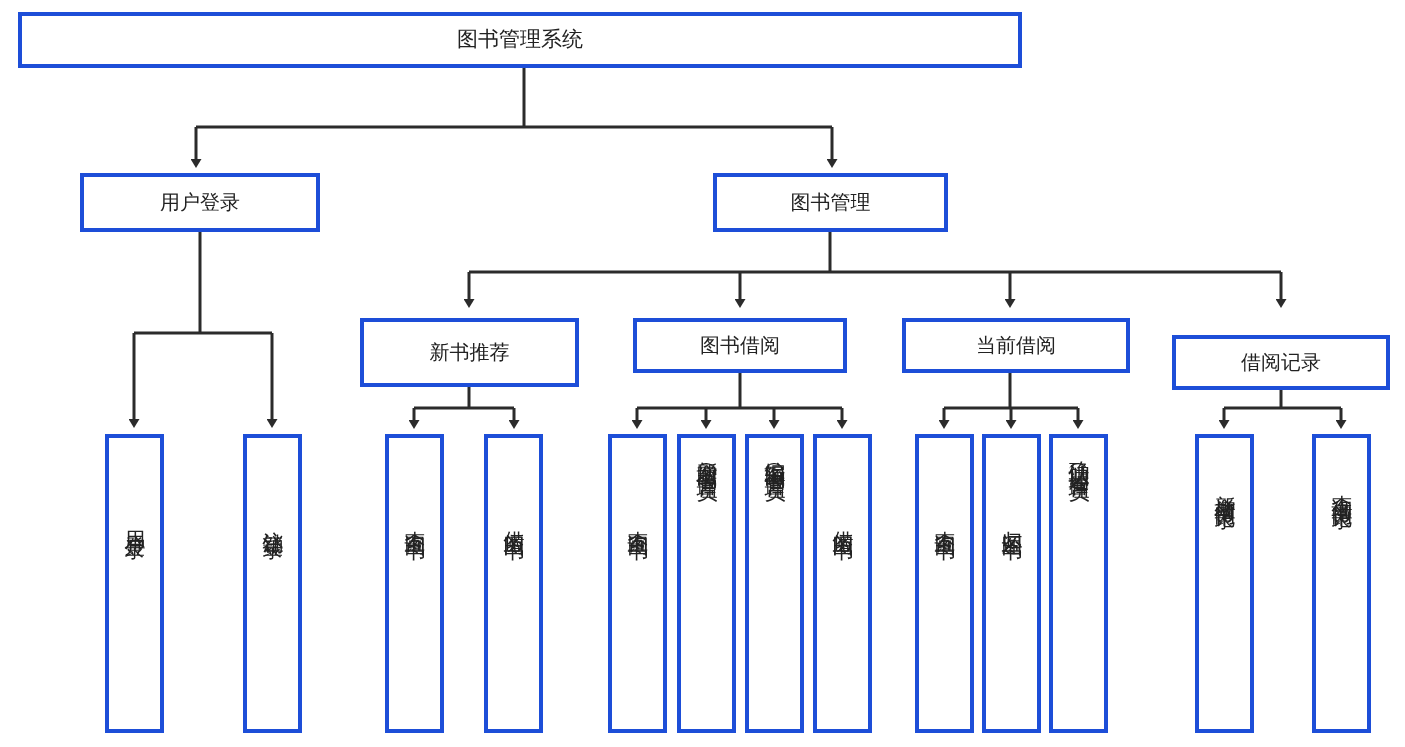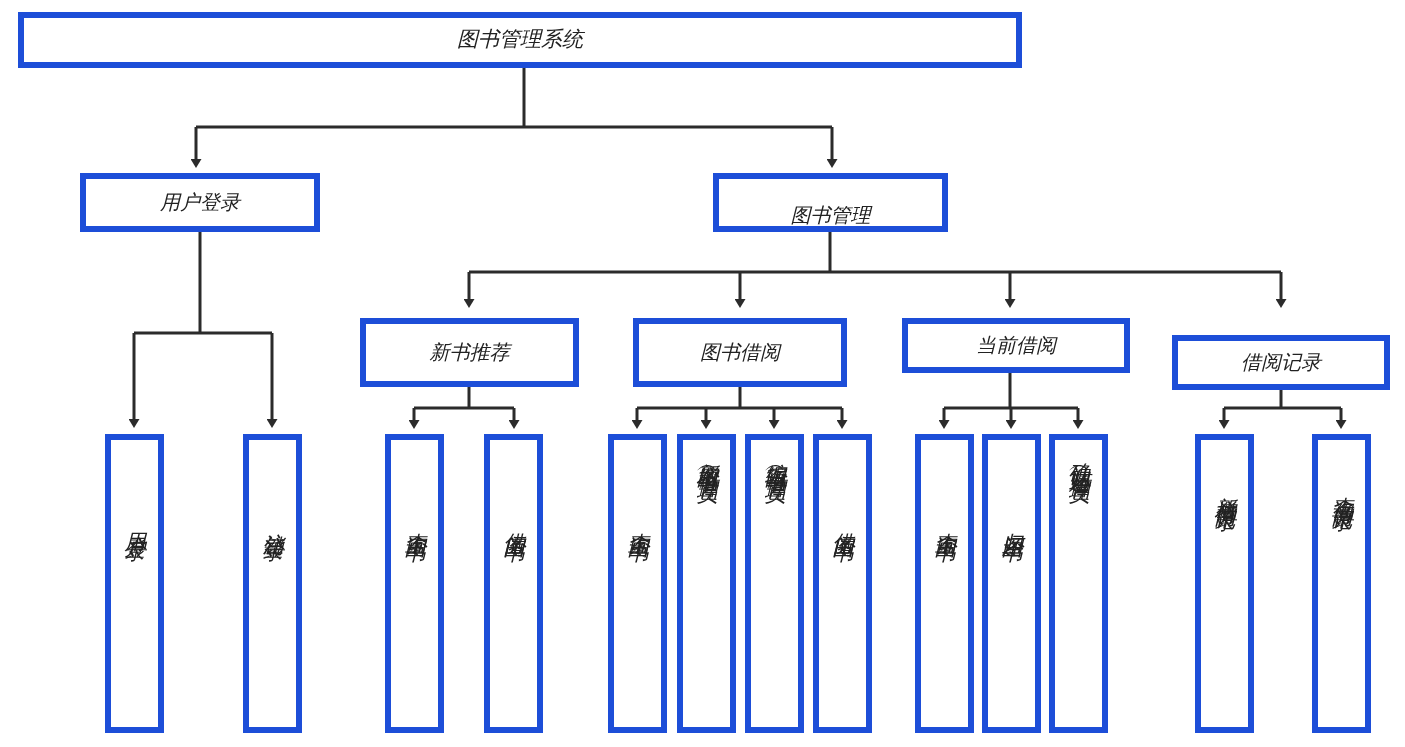--- a/index.html
+++ b/index.html
@@ -21,25 +21,24 @@
     position: absolute;
     left: 0;
     top: 0;
     width: 1405px;
     height: 747px;
   }
   .node {
     position: absolute;
     box-sizing: border-box;
     background: #ffffff;
-    border: 6px solid #1d4ed8;
+    border: 4px solid #1d4ed8;
     display: flex;
     align-items: center;
     justify-content: center;
-    font-style: italic;
   }
   .node-label {
     color: #222222;
     line-height: 1.12;
     text-align: center;
     white-space: nowrap;
   }
   .lvl0 .node-label { font-size: 21px; }
   .lvl1 .node-label { font-size: 20px; }
   .lvl2 .node-label { font-size: 20px; }
@@ -122,28 +121,28 @@
     </g>
   </svg>
 
   <div class="node lvl0" style="left:18px; top:12px; width:1004px; height:56px;">
     <span class="node-label">图书管理系统</span>
   </div>
 
   <div class="node lvl1" style="left:80px; top:173px; width:240px; height:59px;">
     <span class="node-label">用户登录</span>
   </div>
-  <div class="node lvl1" style="left:713px; top:173px; width:235px; height:59px;align-items:flex-end;">
+  <div class="node lvl1" style="left:713px; top:173px; width:235px; height:59px;">
     <span class="node-label">图书管理</span>
   </div>
 
   <div class="node lvl2" style="left:360px; top:318px; width:219px; height:69px;">
     <span class="node-label">新书推荐</span>
   </div>
-  <div class="node lvl2" style="left:633px; top:318px; width:214px; height:69px;">
+  <div class="node lvl2" style="left:633px; top:318px; width:214px; height:55px;">
     <span class="node-label">图书借阅</span>
   </div>
   <div class="node lvl2" style="left:902px; top:318px; width:228px; height:55px;">
     <span class="node-label">当前借阅</span>
   </div>
   <div class="node lvl2" style="left:1172px; top:318px; width:218px; height:55px;margin-top:17px;">
     <span class="node-label">借阅记录</span>
   </div>
 
   <div class="node leaf" style="left:105px; top:434px; width:59px; height:299px; padding-top:76px;">

